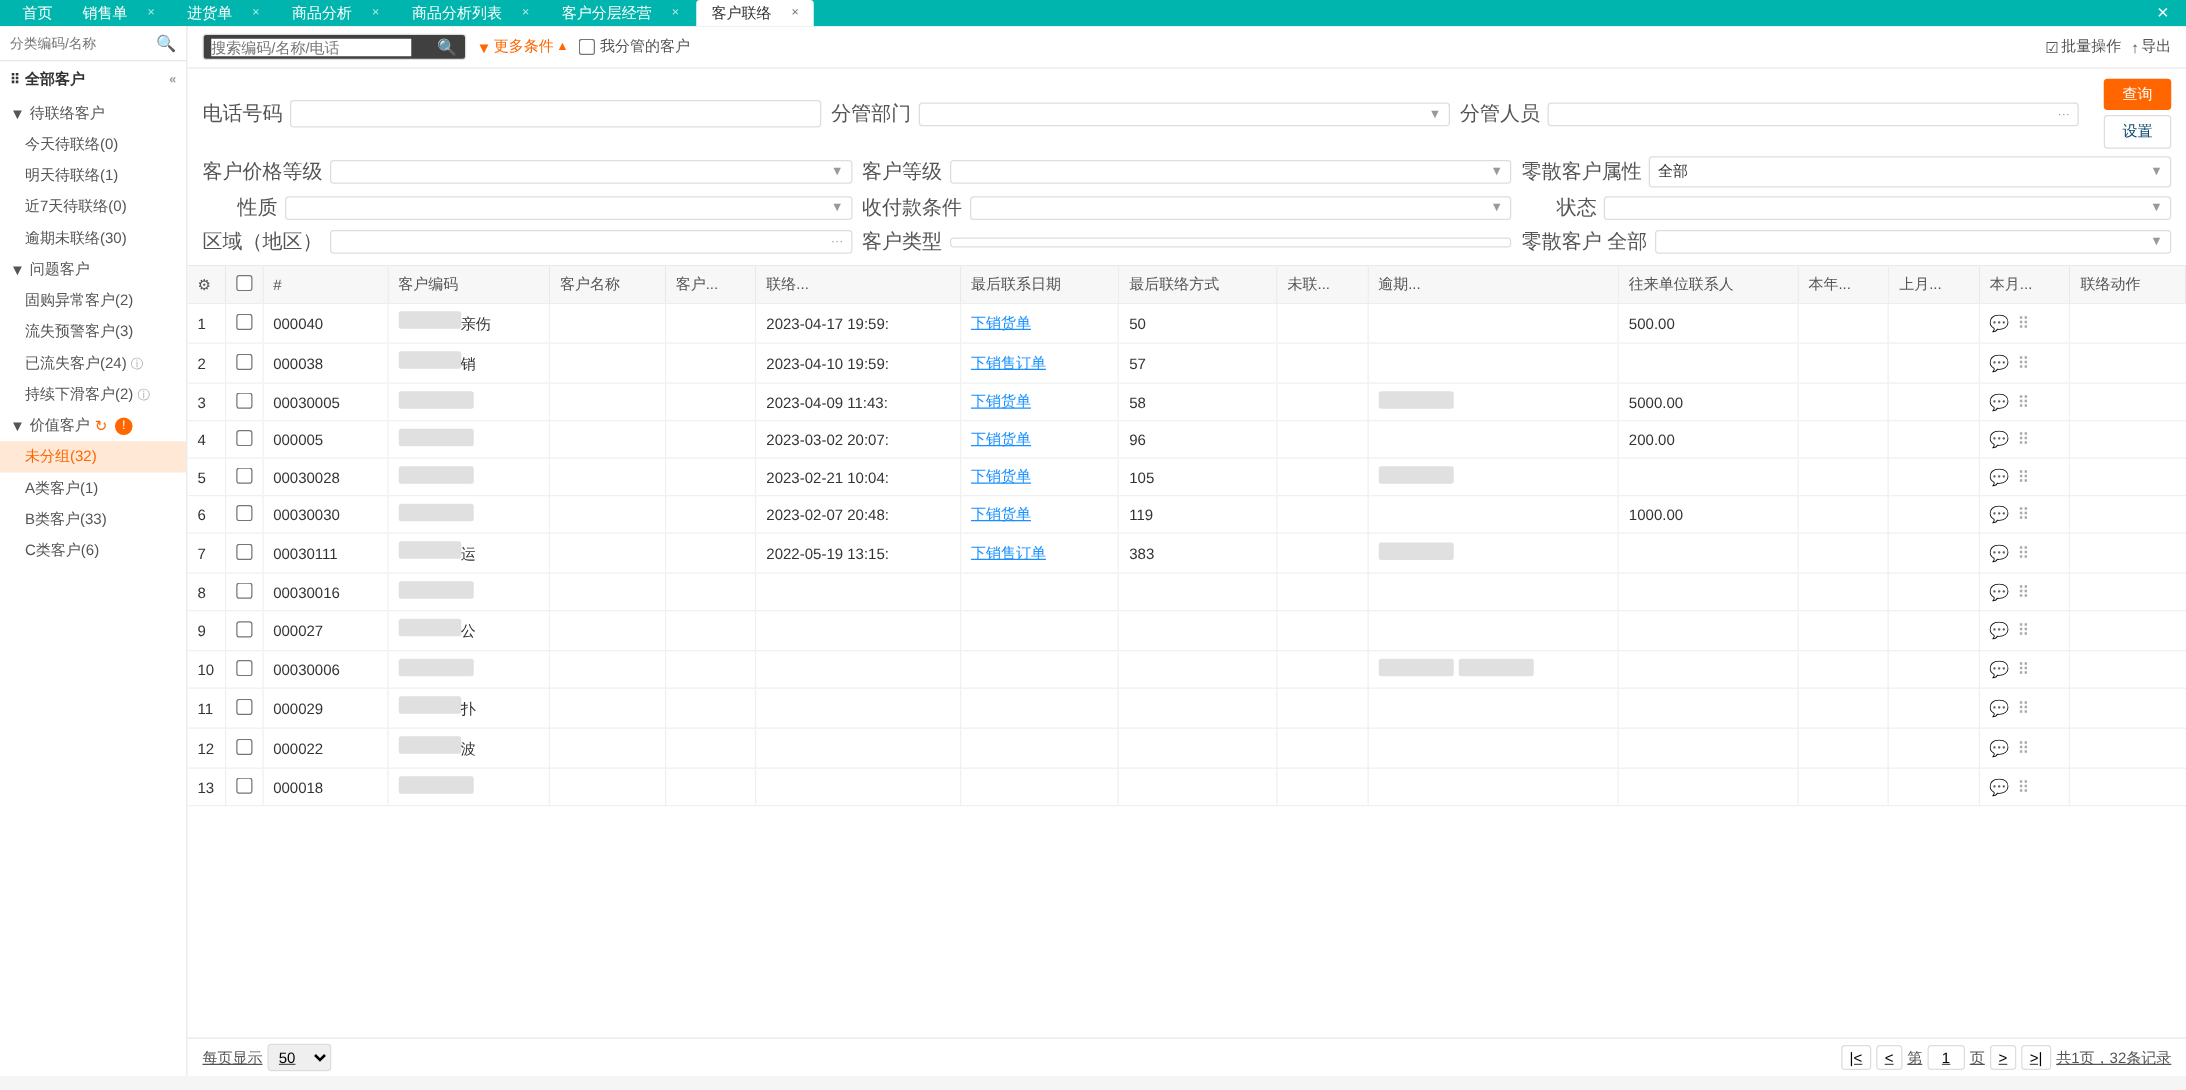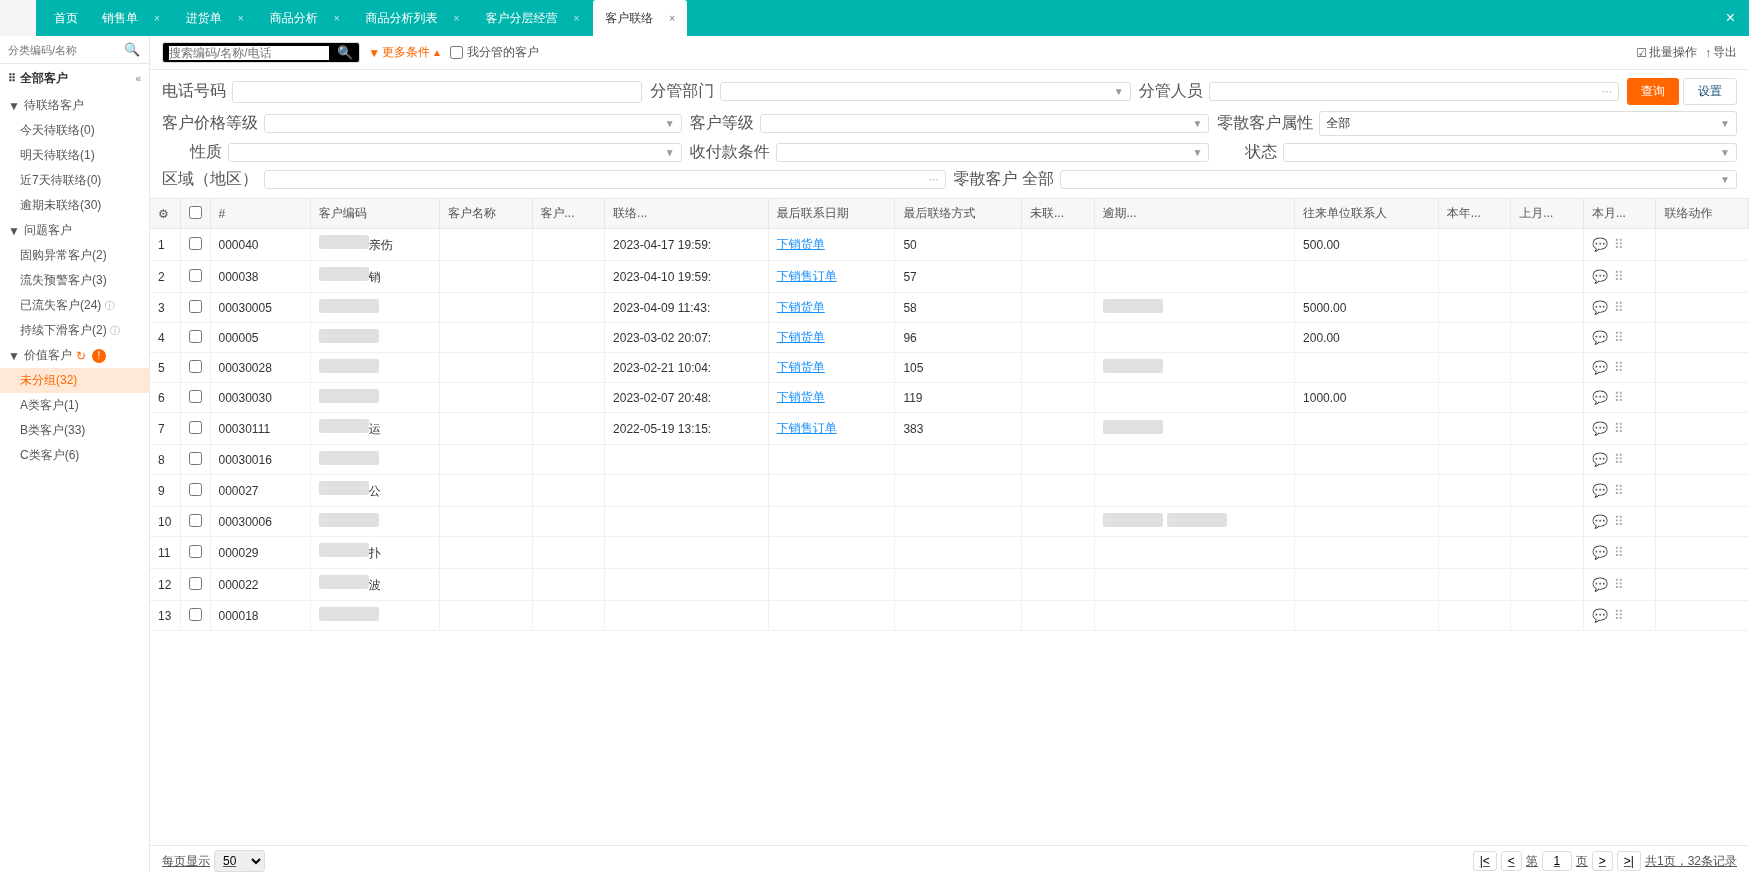--- a/index.html
+++ b/index.html
@@ -3,24 +3,23 @@
   <meta charset="utf-8">
   <style>
     * { box-sizing: border-box; margin: 0; padding: 0; font-family: 'Microsoft YaHei', Arial, sans-serif; font-size: 12px; }
     body { background: #f5f5f5; overflow: hidden; }
 
     
     .top-nav {
       display: flex;
       align-items: center;
       background: #00b5ad;
-      height: 36px;
+      height: 21px;
       padding: 0 8px;
       gap: 2px;
-      margin-left: 36px;
     }
     .nav-tab {
       display: flex;
       align-items: center;
       padding: 0 12px;
       height: 100%;
       color: #fff;
       cursor: pointer;
       font-size: 12px;
       gap: 16px;
@@ -117,22 +116,22 @@
       background: #fff;
       border-bottom: 1px solid #e8e8e8;
       gap: 8px;
     }
     .filter-search {
       display: flex;
       align-items: center;
       border: 1px solid #ddd;
       border-radius: 3px;
       padding: 2px 6px;
-      gap: 8px;
-      background: #000000;
+      gap: 21px;
+      background: #404040;
     }
     .filter-search input {
       border: none;
       outline: none;
       font-size: 12px;
       width: 160px;
       color: #999;
     }
     .more-conditions {
       display: flex;
@@ -212,23 +211,23 @@
       background: #fff;
       display: flex;
       align-items: center;
       justify-content: space-between;
       cursor: pointer;
       position: relative;
     }
     .filter-select .arrow { color: #999; font-size: 10px; }
     .filter-btn-area {
       display: flex;
-      flex-direction: row;
+      flex-direction: column;
       gap: 4px;
-      margin-left: 0;
+      margin-left: 12px;
     }
     .btn-query {
       background: #f60;
       color: #fff;
       border: none;
       border-radius: 3px;
       padding: 4px 14px;
       cursor: pointer;
       font-size: 12px;
     }
@@ -548,20 +547,27 @@
           </div>
         </div>
       </div>
 
       <div class="filter-row">
         <div class="filter-field">
           <span class="filter-label">区域（地区）</span>
           <div class="filter-select">
             <span></span>
             <span class="arrow">···</span>
+          </div>
+        </div>
+        <div class="filter-field">
+          <span class="filter-label">客户类型</span>
+          <div class="filter-select">
+            <span></span>
+            <span class="arrow"></span>
           </div>
         </div>
         <div class="filter-field">
           <span class="filter-label">零散客户 全部</span>
           <div class="filter-select">
             <span></span>
             <span class="arrow">▼</span>
           </div>
         </div>
       </div>

